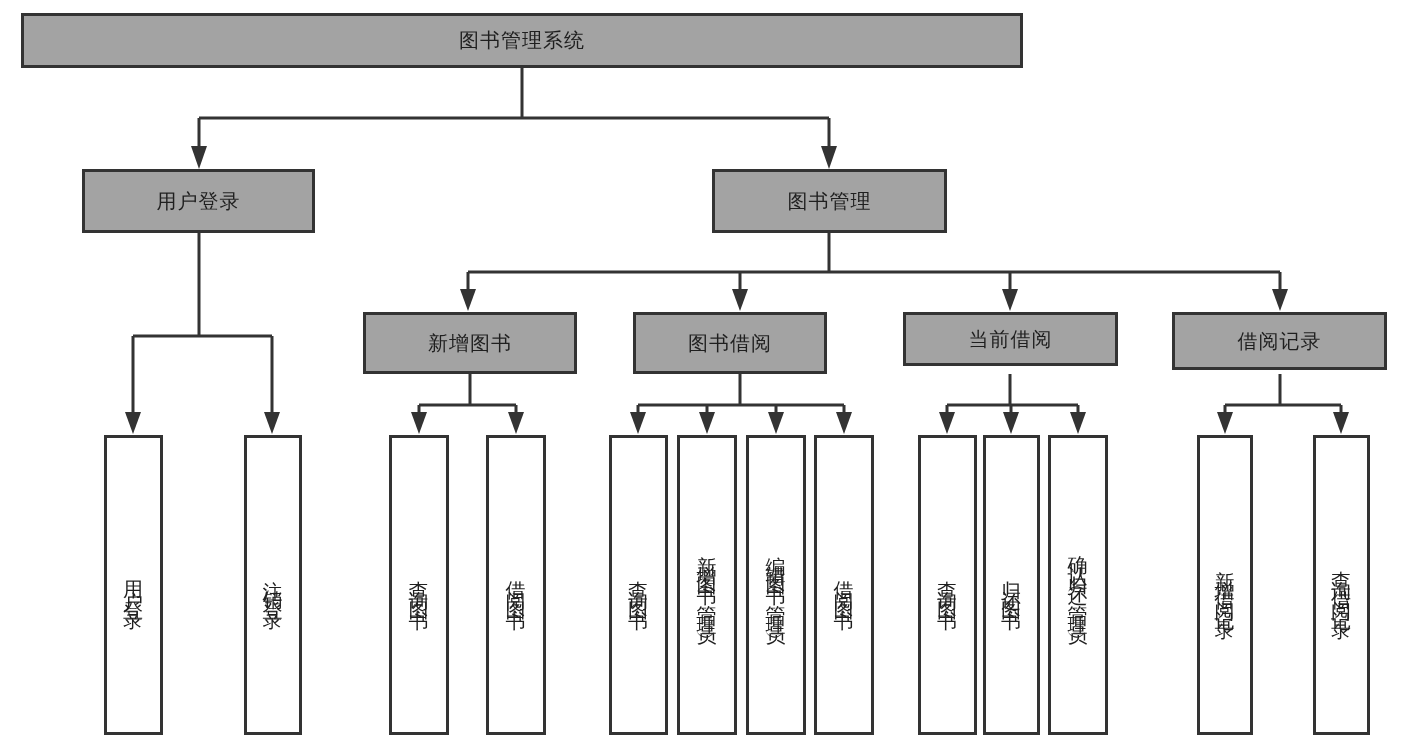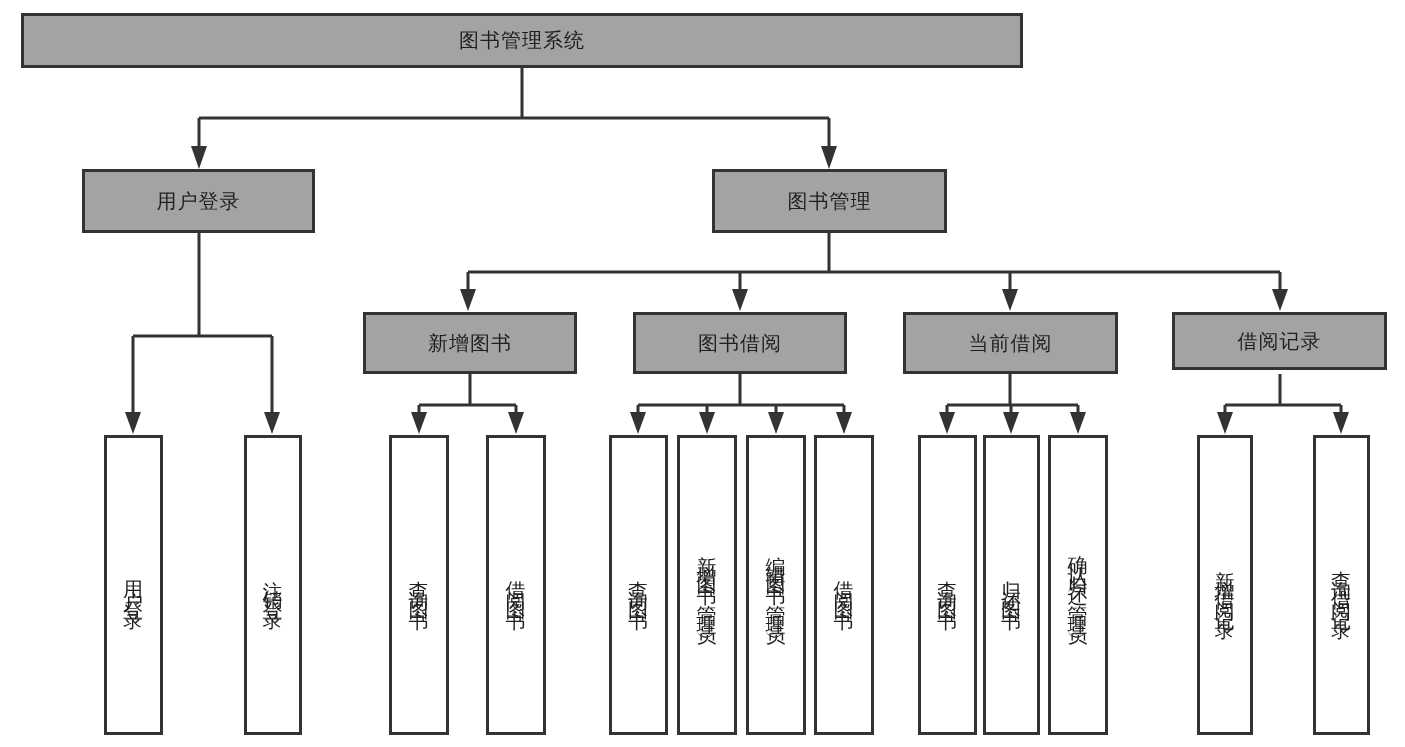--- a/index.html
+++ b/index.html
@@ -108,22 +108,22 @@
       <polygon points="1333,412 1349,412 1341,434"></polygon>
     </g>
   </svg>
 
   <div class="node" style="left:21px;top:13px;width:1002px;height:55px;">图书管理系统</div>
 
   <div class="node" style="left:82px;top:169px;width:233px;height:64px;">用户登录</div>
   <div class="node" style="left:712px;top:169px;width:235px;height:64px;">图书管理</div>
 
   <div class="node" style="left:363px;top:312px;width:214px;height:62px;">新增图书</div>
-  <div class="node" style="left:633px;top:312px;width:214px;height:62px;">图书借阅</div>
-  <div class="node" style="left:903px;top:312px;width:215px;height:62px;">当前借阅</div>
+  <div class="node" style="left:633px;top:312px;width:194px;height:62px;">图书借阅</div>
+  <div class="node" style="left:903px;top:312px;width:215px;height:54px;">当前借阅</div>
   <div class="node" style="left:1172px;top:312px;width:215px;height:58px;">借阅记录</div>
 
   <div class="vnode" style="left:104px;width:59px;">
     <span>用户登录</span>
     </div>
   <div class="vnode" style="left:244px;width:58px;">
     <span>注销登录</span>
     </div>
 
   <div class="vnode" style="left:389px;width:60px;">

